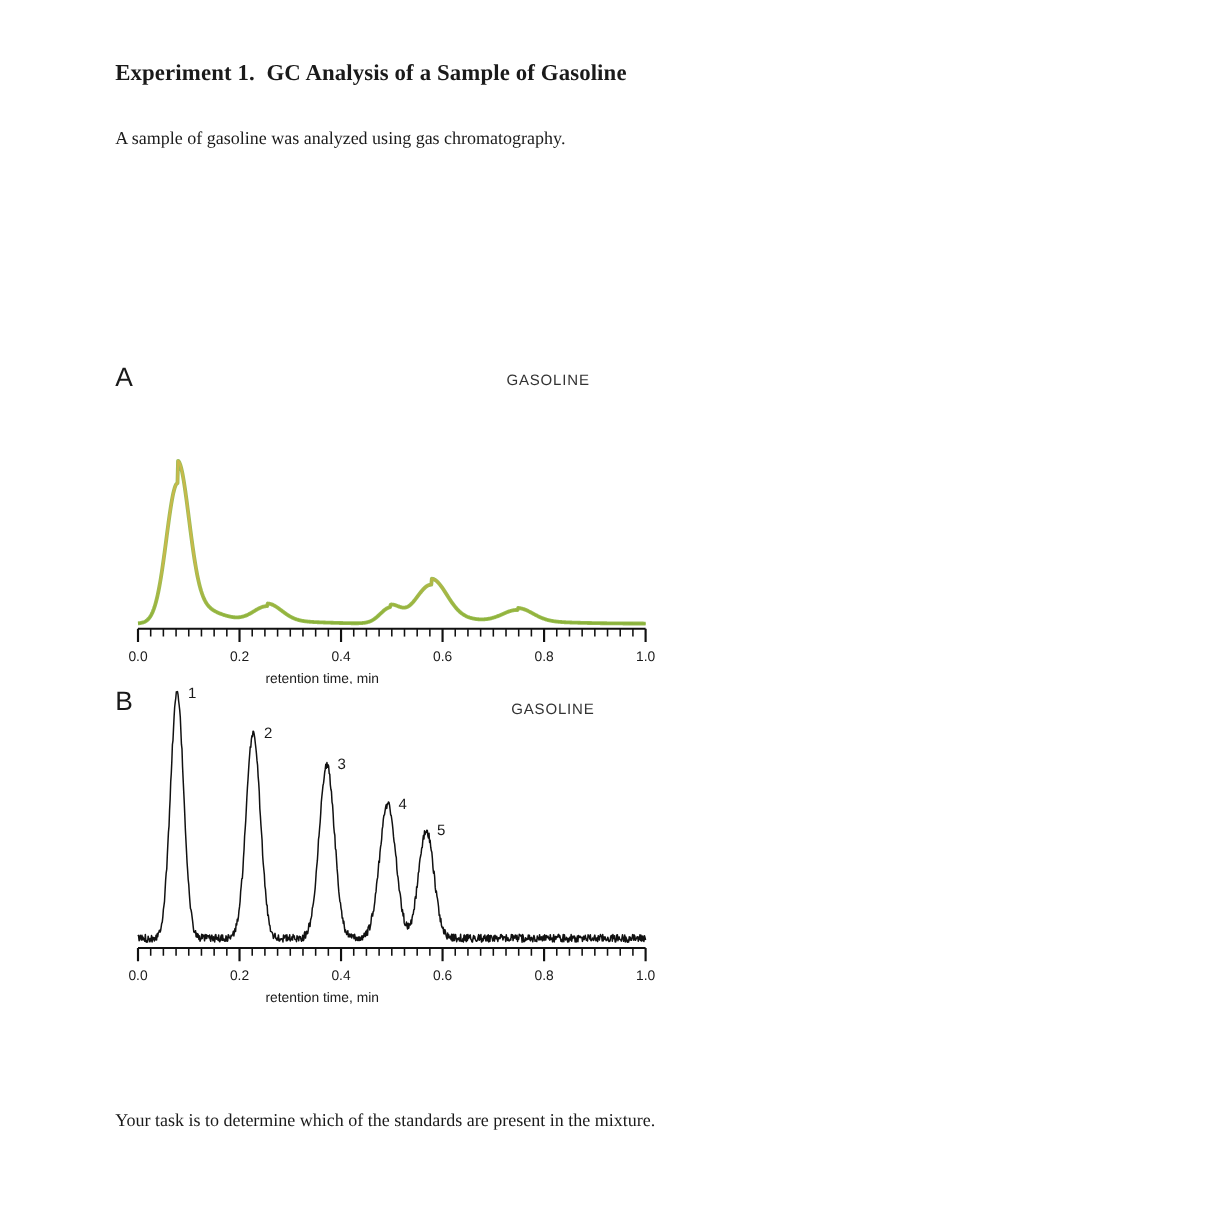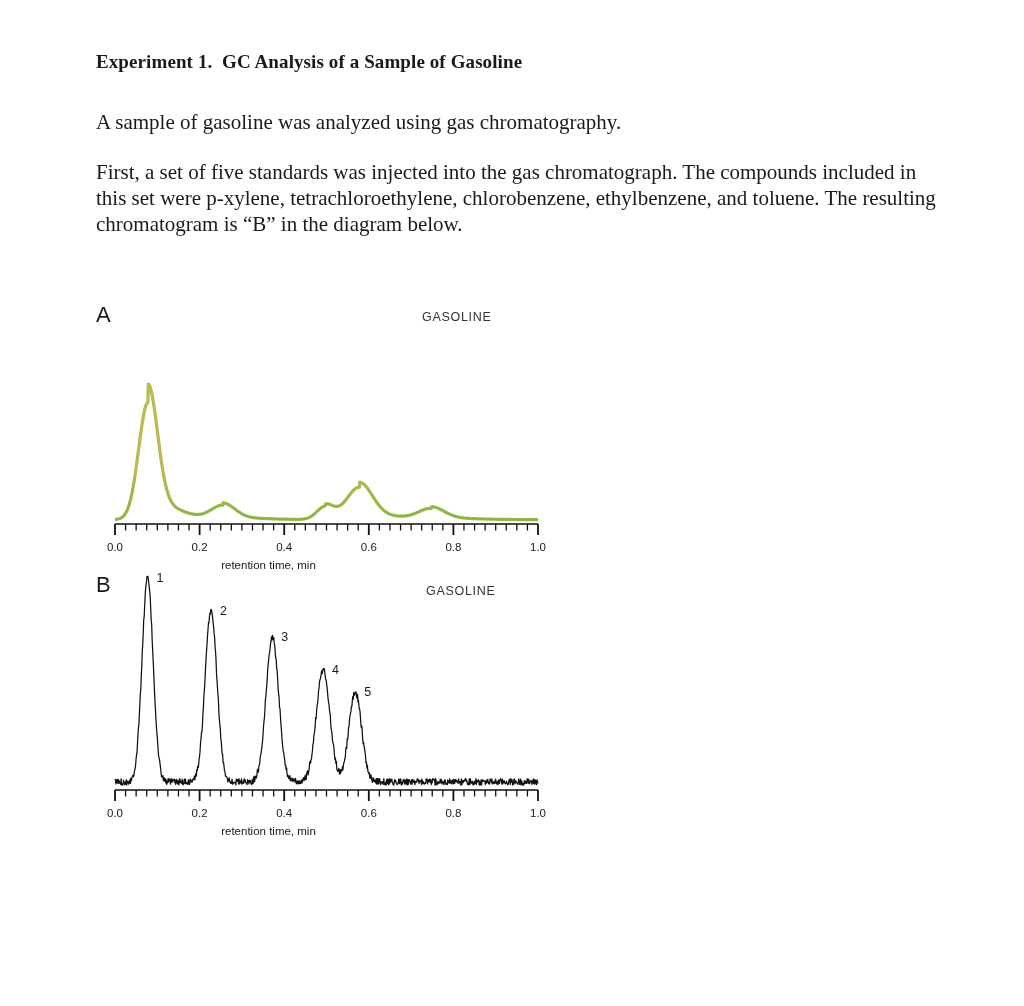--- a/index.html
+++ b/index.html
@@ -28,21 +28,21 @@
     top: 14px;
     font-size: 19px;
     font-weight: bold;
     font-family: "Liberation Serif", serif;
     letter-spacing: 0.1px;
     white-space: pre;
   }
   .para {
     position: absolute;
     left: 96px;
-    font-size: 21px;
+    font-size: 15px;
     line-height: 26px;
     font-family: "Liberation Serif", serif;
   }
   #para-1 { top: 64px; width: 860px; }
   #para-2 { top: 114px; width: 848px; }
   #para-3 { top: 213px; width: 856px; }
   #para-4 { top: 882px; width: 860px; }
 
   
   .chrom {
@@ -94,21 +94,20 @@
   }
 </style>
 </head>
 <body>
 
 <div class="page">
 
   <h1 class="doc-title">Experiment 1.  GC Analysis of a Sample of Gasoline</h1>
 
   <p class="para" id="para-1">A sample of gasoline was analyzed using gas chromatography.</p>
-  <p class="para" id="para-2">First, a set of five standards was injected into the gas chromatograph. The compounds included in this set were p-xylene, tetrachloroethylene, chlorobenzene, ethylbenzene, and toluene. The resulting chromatogram is “B” in the diagram below.</p>
 
   <div class="chrom" id="chrom-a">
     <div class="panel-letter">A</div>
     <div class="panel-title" id="title-a">GASOLINE</div>
 
     <svg class="plot-svg" id="svg-a" width="470" height="268" viewBox="0 0 470 268">
       <g id="a-trace-group">
           <defs>
             <linearGradient id="aGrad" x1="0" y1="0" x2="0" y2="1" gradientUnits="objectBoundingBox">
               <stop offset="0" stop-color="#c9b84a"></stop>
@@ -239,13 +238,14 @@
           <text x="103.60000000000001" y="245" class="axis-tick-label" text-anchor="middle">0.2</text>
           <text x="188.20000000000002" y="245" class="axis-tick-label" text-anchor="middle">0.4</text>
           <text x="272.79999999999995" y="245" class="axis-tick-label" text-anchor="middle">0.6</text>
           <text x="357.40000000000003" y="245" class="axis-tick-label" text-anchor="middle">0.8</text>
           <text x="442" y="245" class="axis-tick-label" text-anchor="middle">1.0</text>
           <text x="172.5" y="263" class="axis-caption" text-anchor="middle">retention time, min</text>
         </g>
     </svg>
   </div>
 
+  <p class="para" id="para-4">Your task is to determine which of the standards are present in the mixture.</p>
 </div>
 
 </body></html>

